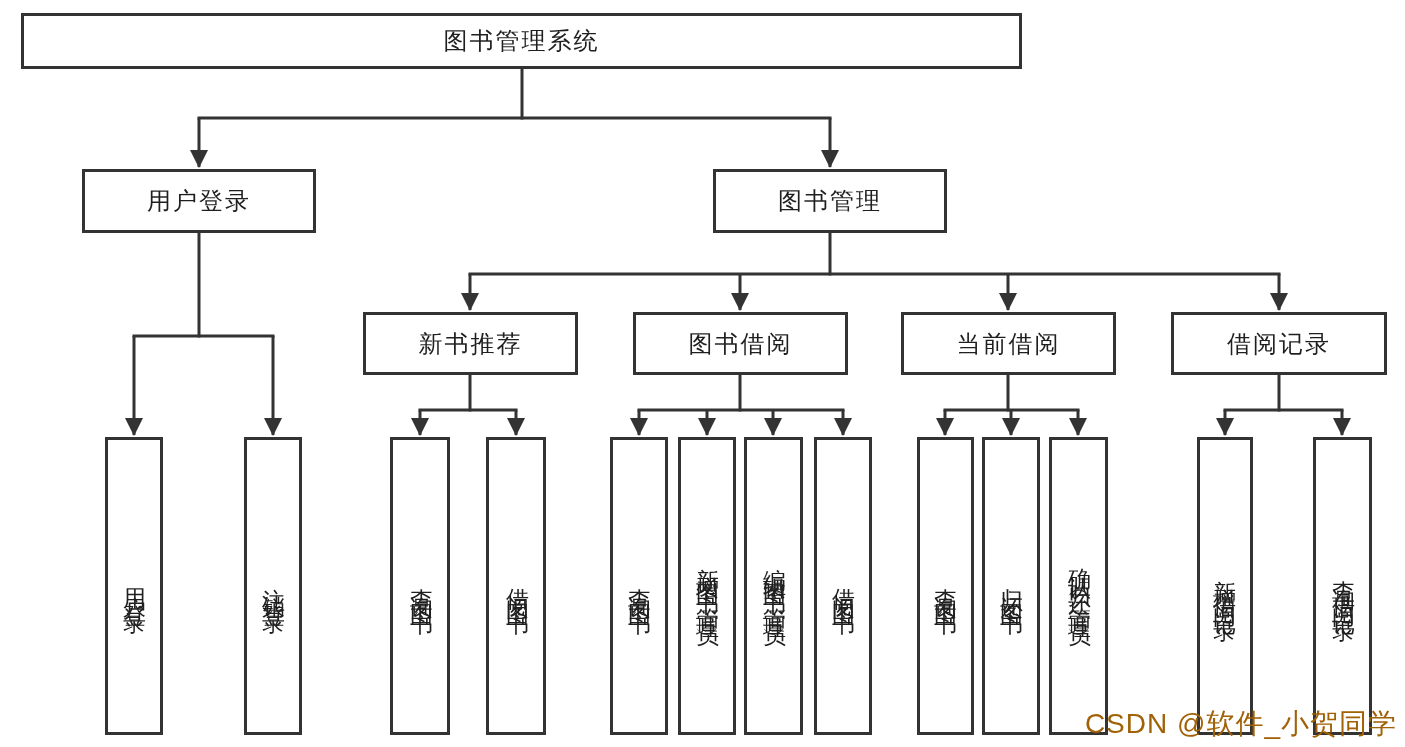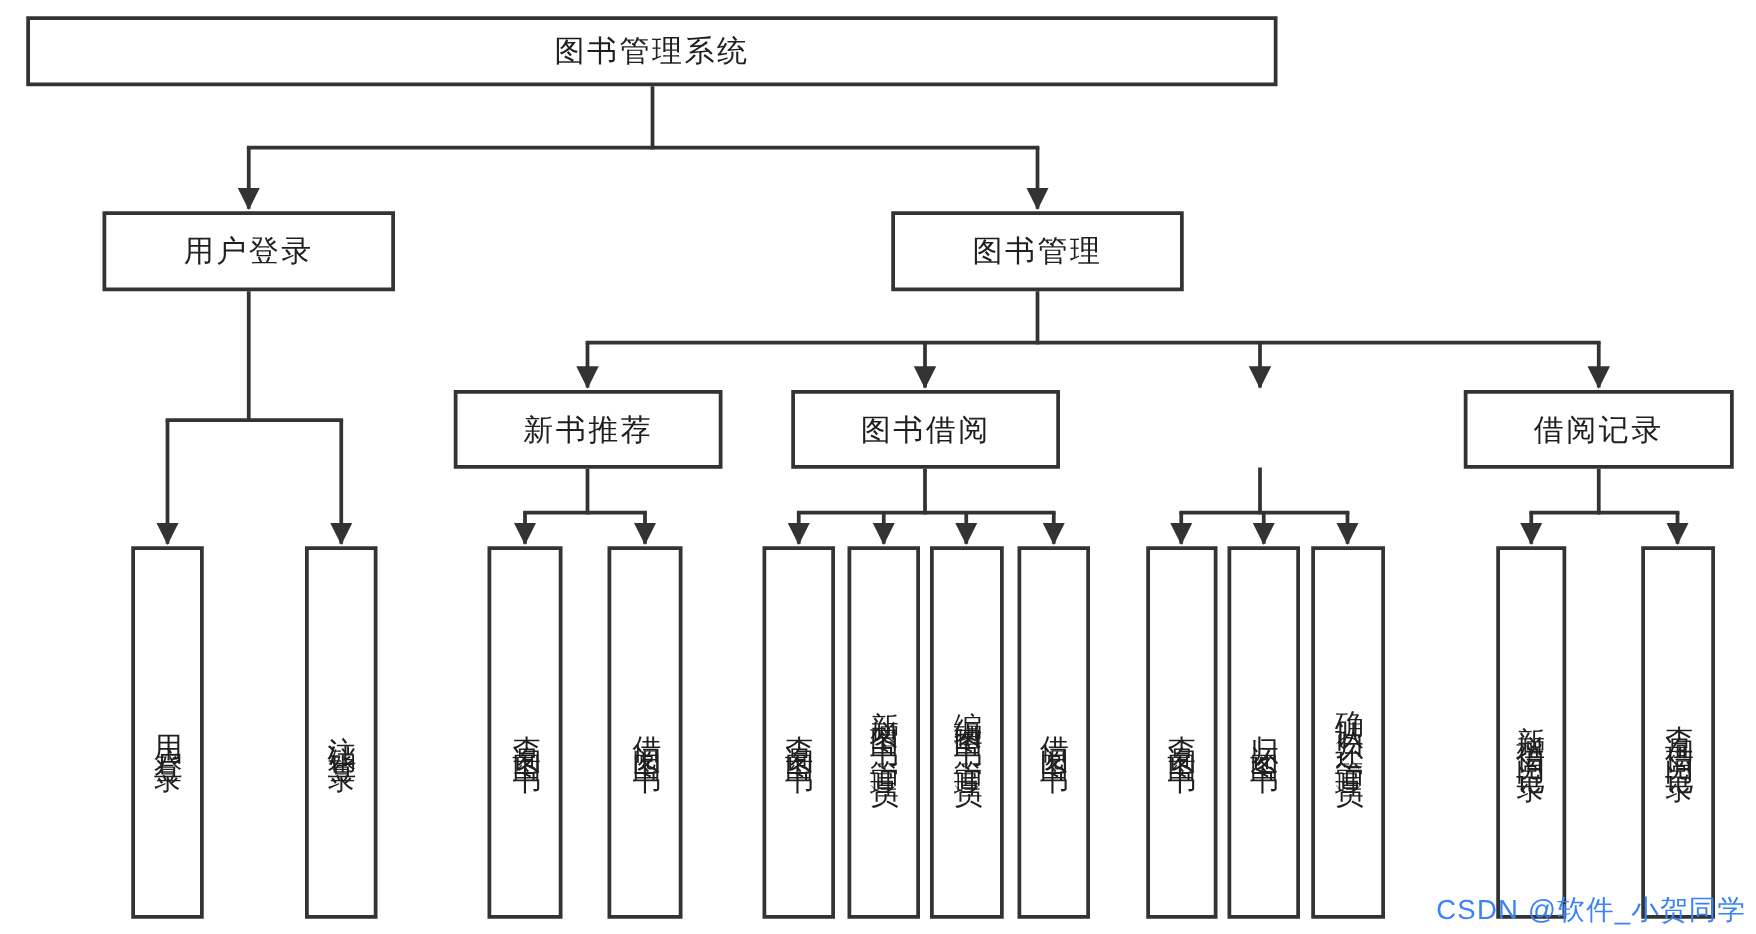--- a/index.html
+++ b/index.html
@@ -17,21 +17,21 @@
   }
   .leaf {
     position:absolute; box-sizing:border-box; top:437px; height:298px;
     border:3px solid #333333; background:#ffffff;
     writing-mode:vertical-rl; text-orientation:mixed;
     text-align:center; line-height:50px;
     font-size:23px; letter-spacing:8px; color:#1f1f1f;
   }
   .watermark {
     position:absolute; right:8px; bottom:4px;
-    font-size:22px; color:#3b82f6; letter-spacing:1px; z-index:5;
+    font-size:28px; color:#a16207; letter-spacing:1px; z-index:5;
   }
 </style>
 </head>
 <body>
 
 <div class="stage">
 
   <svg class="wires" viewBox="0 0 1405 747" xmlns="http://www.w3.org/2000/svg">
     <defs>
       <marker id="ah" markerUnits="userSpaceOnUse" markerWidth="20" markerHeight="20" refX="17" refY="9" orient="auto">
@@ -80,20 +80,21 @@
     <line x1="1342" y1="410" x2="1342" y2="435" marker-end="url(#ah)"></line>
   </svg>
 
   <div class="node" style="left:21px; top:13px; width:1001px; height:56px;">图书管理系统</div>
 
   <div class="node" style="left:82px; top:169px; width:234px; height:64px;">用户登录</div>
   <div class="node" style="left:713px; top:169px; width:234px; height:64px;">图书管理</div>
 
   <div class="node" style="left:363px; top:312px; width:215px; height:63px;">新书推荐</div>
   <div class="node" style="left:633px; top:312px; width:215px; height:63px;text-align:center;">图书借阅</div>
+  <div class="node" style="left:901px; top:312px; width:215px; height:63px;">当前借阅</div>
   <div class="node" style="left:1171px; top:312px; width:216px; height:63px;">借阅记录</div>
 
   <div class="leaf" style="left:105px; width:58px;">用户登录</div>
   <div class="leaf" style="left:244px; width:58px;">注销登录</div>
 
   <div class="leaf" style="left:390px; width:60px;">查询图书</div>
   <div class="leaf" style="left:486px; width:60px;">借阅图书</div>
 
   <div class="leaf" style="left:610px; width:58px;">查询图书</div>
   <div class="leaf" style="left:678px; width:58px;">新增图书（管理员）</div>

